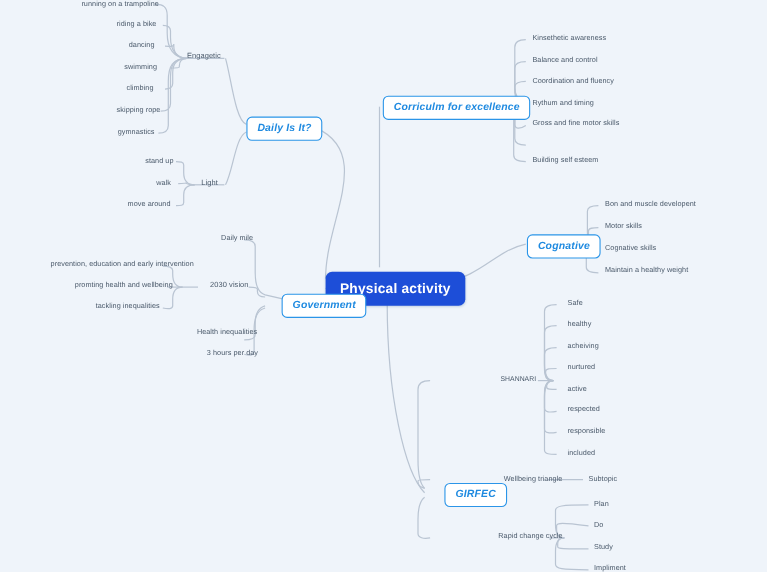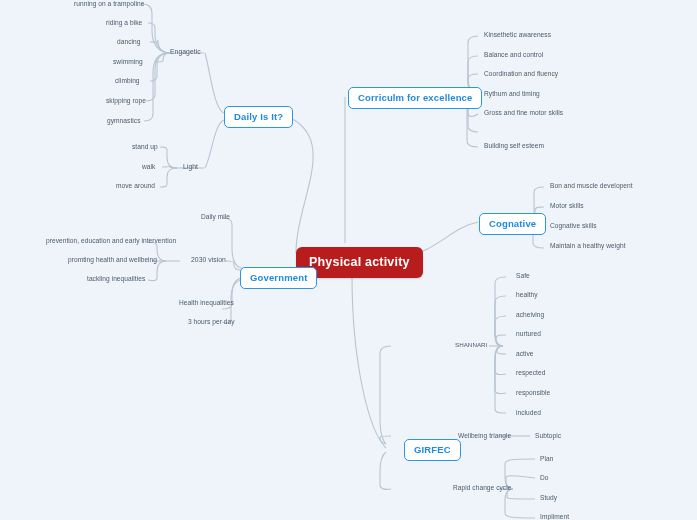--- a/index.html
+++ b/index.html
@@ -23,39 +23,40 @@
     pointer-events: none;
   }
   .node {
     position: absolute;
     box-sizing: border-box;
     white-space: nowrap;
     line-height: 1;
   }
   
   .node.root {
-    background: #b91c1c;
+    background: #1d4ed8;
     color: #ffffff;
     font-size: 12.5px;
     font-weight: bold;
     border-radius: 6px;
     padding: 9px 13px;
     letter-spacing: .2px;
     box-shadow: 0 1px 2px rgba(20,80,140,.18);
   }
   
   .node.main {
     background: #ffffff;
     color: #1f8ae0;
     font-size: 9.5px;
     font-weight: bold;
     border: 1.6px solid #2b95e8;
     border-radius: 5px;
     padding: 5px 9px;
     letter-spacing: .15px;
+    font-style: italic;
   }
   
   .node.leaf {
     color: #4b5a6b;
     font-size: 6.6px;
     padding: 1px 2px;
     letter-spacing: .05px;
   }
   .node.leaf.tiny {
     font-size: 6.2px;
@@ -151,21 +152,21 @@
   </svg>
 
   <div class="node root" style="left:296px; top:247px;">Physical activity</div>
 
   <div class="node main" style="left:224px; top:106px;">Daily Is It?</div>
 
   <div class="node main" style="left:348px; top:87px;">Corriculm for excellence</div>
 
   <div class="node main" style="left:479px; top:213px;">Cognative</div>
 
-  <div class="node main" style="left:240px; top:267px;">Government</div>
+  <div class="node main" style="left:256px; top:267px;">Government</div>
 
   <div class="node main" style="left:404px; top:439px;">GIRFEC</div>
 
   <div class="node leaf mid" style="left:168px; top:48px;">Engagetic</div>
 
   <div class="node leaf" style="left:72px; top:0px;">running on a trampoline</div>
   <div class="node leaf" style="left:104px; top:19px;">riding a bike</div>
   <div class="node leaf" style="left:115px; top:38px;">dancing</div>
   <div class="node leaf" style="left:111px; top:58px;">swimming</div>
   <div class="node leaf" style="left:113px; top:77px;">climbing</div>

